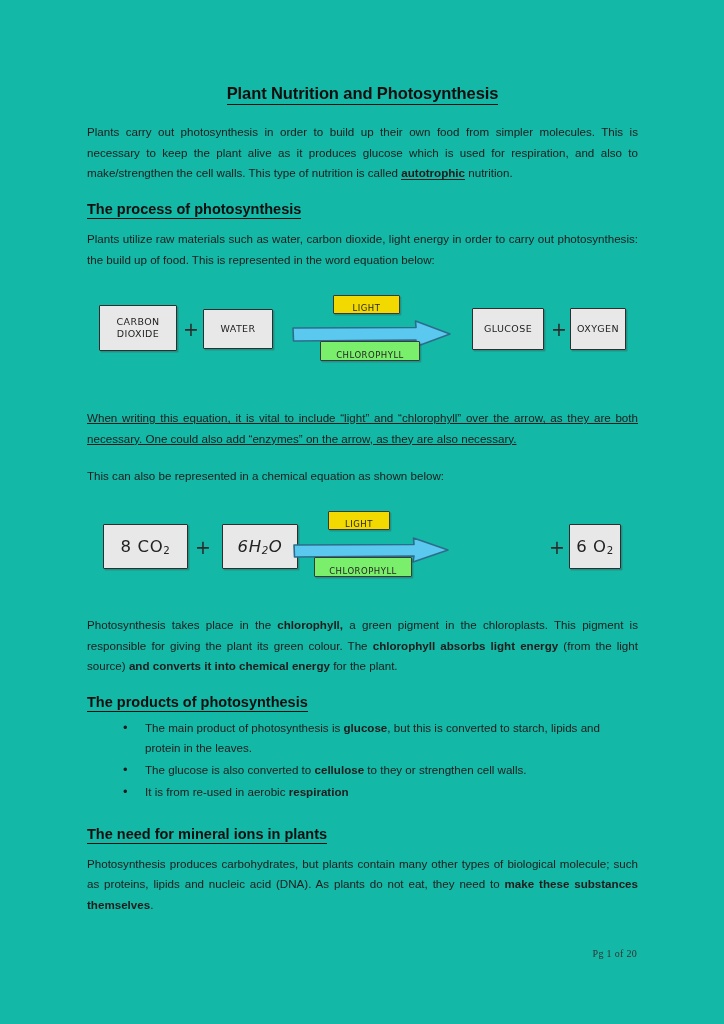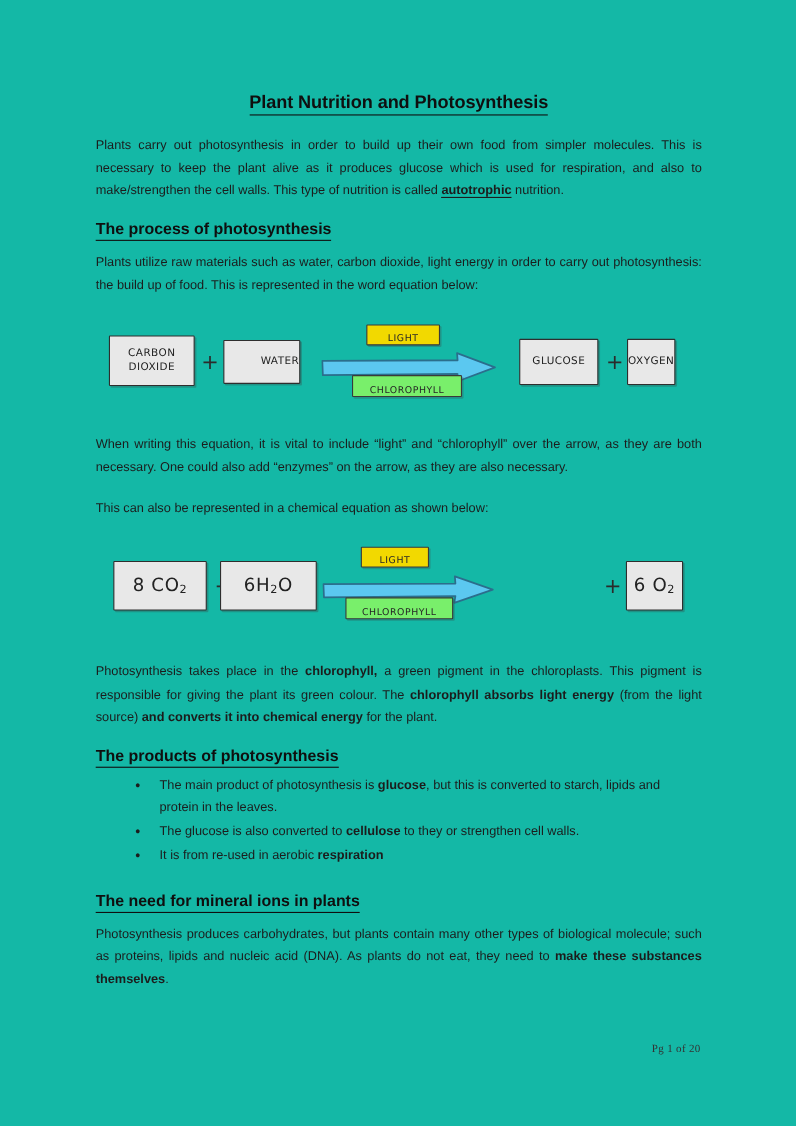--- a/index.html
+++ b/index.html
@@ -190,21 +190,21 @@
     <p class="body">Plants utilize raw materials such as water, carbon dioxide, light energy in order to carry out photosynthesis: the build up of food. This is represented in the word equation below:</p>
 
     <div class="equation eq-word" style="margin-top:18px;">
 
       <div class="hbox" style="left:12px; top:17px; width:78px; height:46px;">
         <span class="lbl">CARBON DIOXIDE</span>
       </div>
 
       <div class="plus" style="left:96px; top:30px;">+</div>
 
-      <div class="hbox" style="left:116px; top:21px; width:70px; height:40px;justify-content:flex-end;">
+      <div class="hbox" style="left:116px; top:21px; width:70px; height:40px;">
         <span class="lbl">WATER</span>
       </div>
 
       <div class="tagbox light" style="left:246px; top:7px; width:67px; height:19px;">
         <span>LIGHT</span>
       </div>
 
       <div class="arrow-wrap" style="left:205px; top:31px; width:160px; height:30px;">
         <svg width="160" height="30" viewBox="0 0 160 30">
           <path d="M1,9 L124,8.5 L123.5,2 L158,15 L123,28 L124,21 L1.5,22 Z" fill="#5bc8f0" stroke="#2b6e8c" stroke-width="1.6" stroke-linejoin="round"></path>
@@ -214,40 +214,40 @@
       <div class="tagbox chloro" style="left:233px; top:53px; width:100px; height:20px;">
         <span>CHLOROPHYLL</span>
       </div>
 
       <div class="hbox" style="left:385px; top:20px; width:72px; height:42px;">
         <span class="lbl">GLUCOSE</span>
       </div>
 
       <div class="plus" style="left:464px; top:30px;">+</div>
 
-      <div class="hbox" style="left:483px; top:20px; width:44px; height:42px;">
+      <div class="hbox" style="left:483px; top:20px; width:56px; height:42px;">
         <span class="lbl">OXYGEN</span>
       </div>
     </div>
 
-    <p class="body" style="margin-top:10px;">When writing this equation, it is vital to include “light” and “chlorophyll” over the arrow, as they are both necessary. One could also add “enzymes” on the arrow, as they are also necessary.</p>
+    <p class="body" style="margin-top:24px;text-decoration:underline;">When writing this equation, it is vital to include “light” and “chlorophyll” over the arrow, as they are both necessary. One could also add “enzymes” on the arrow, as they are also necessary.</p>
 
     <div class="gap-md"></div>
 
     <p class="body left">This can also be represented in a chemical equation as shown below:</p>
 
     <div class="equation eq-chem" style="margin-top:18px;">
 
       <div class="hbox chem" style="left:16px; top:19px; width:85px; height:45px;">
         <span class="lbl"><span>8 CO</span><sub>2</sub></span>
       </div>
 
       <div class="plus" style="left:108px; top:31px;">+</div>
 
-      <div class="hbox chem" style="left:113px; top:19px; width:88px; height:45px;">
+      <div class="hbox chem" style="left:135px; top:19px; width:76px; height:45px;font-style:italic;">
         <span class="lbl"><span>6H</span><sub>2</sub><span>O</span></span>
       </div>
 
       <div class="tagbox light" style="left:241px; top:6px; width:62px; height:19px;">
         <span>LIGHT</span>
       </div>
 
       <div class="arrow-wrap" style="left:206px; top:30px; width:157px; height:30px;">
         <svg width="157" height="30" viewBox="0 0 157 30">
           <path d="M1,10 L121,9.5 L120.5,3 L155,15 L120,27 L121,21 L1.5,22 Z" fill="#5bc8f0" stroke="#2b6e8c" stroke-width="1.6" stroke-linejoin="round"></path>

